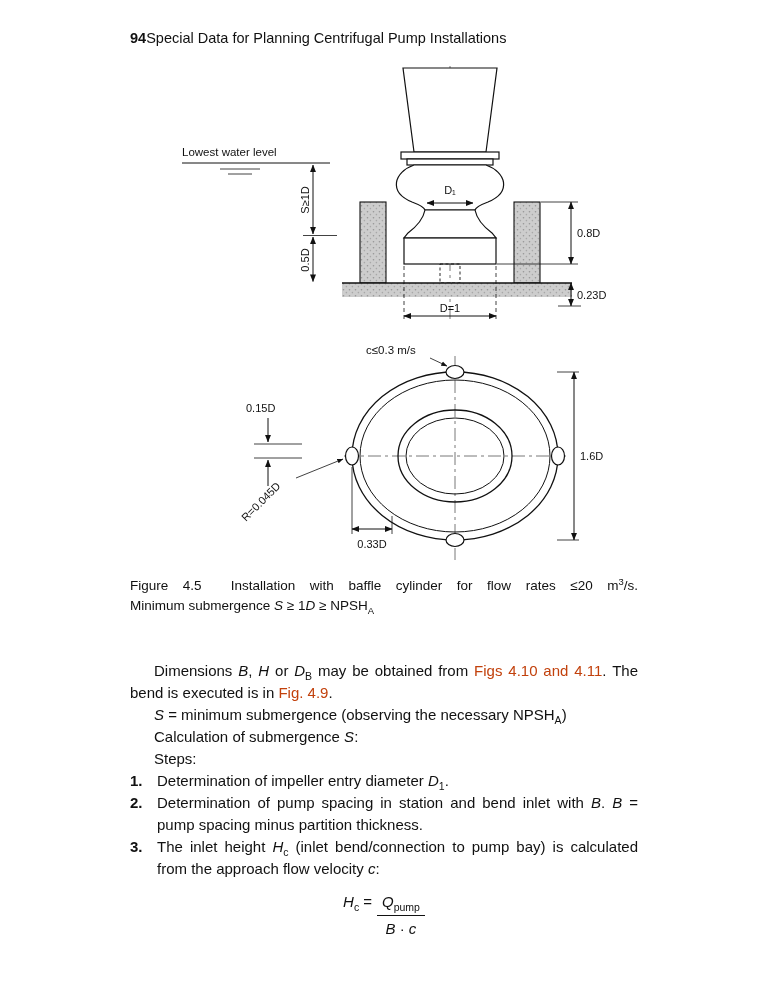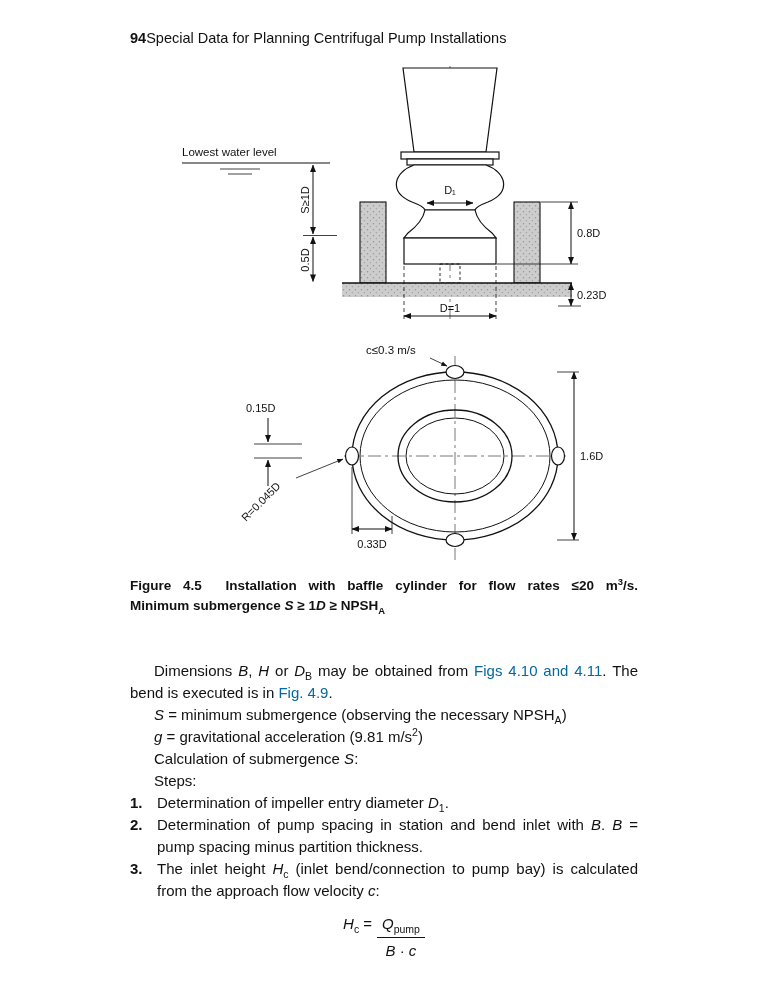--- a/index.html
+++ b/index.html
@@ -15,40 +15,40 @@
   .fig { position:absolute; top:66px; left:120px; width:520px; height:502px; }
   svg text { font-family:"Liberation Sans", sans-serif; fill:#111; }
   .dim  { stroke:#111; stroke-width:1; fill:none; }
   .thin { stroke:#111; stroke-width:0.8; fill:none; }
   .dash { stroke-dasharray:4 3; }
   .cl   { stroke:#555; stroke-width:0.8; stroke-dasharray:13 4 3 4; fill:none; }
   .outline { fill:#fff; stroke:#111; stroke-width:1.2; }
   .ring { fill:none; stroke:#111; }
 
   .caption { position:absolute; top:576px; left:130px; width:508px;
-    font-weight:bold; font-size:13.5px; line-height:20px; }
+    font-weight:normal; font-size:13.5px; line-height:20px; }
   .cap1 { text-align:justify; text-align-last:justify; }
 
   .bodytext { position:absolute; top:660px; left:130px; width:508px;
     font-size:15px; line-height:22px; }
   .para { text-align:justify; text-indent:24px; }
   .defline { padding-left:24px; }
   .step { display:flex; }
   .step-num { flex:none; width:27px; font-weight:bold; }
   .step-body { flex:1; text-align:justify; }
 
   .formula { margin-top:11px; display:flex; justify-content:center;
     align-items:flex-start; font-size:15px; }
   .f-eq { margin:0 5px 0 4px; }
   .frac { display:inline-flex; flex-direction:column; align-items:center; }
   .f-num { padding:0 5px 2px; border-bottom:1.4px solid #111; }
   .f-den { padding-top:2px; }
 
   .it { font-style:italic; }
-  .link { color:#0369a1; cursor:pointer; }
+  .link { color:#c2410c; cursor:pointer; }
   sub, sup { font-size:0.7em; line-height:0; }
 </style>
 </head>
 <body>
 
 <div class="header">
   <span class="pagenum">94</span>
   <span>Special Data for Planning Centrifugal Pump Installations</span>
 </div>
 
@@ -174,21 +174,20 @@
 
 <div class="caption">
   <div class="cap1"><span>Figure 4.5&nbsp;&nbsp;</span><span>Installation with baffle cylinder for flow rates </span><span>≤20&nbsp;m</span><sup>3</sup><span>/s.</span></div>
   <div><span>Minimum submergence </span><span class="it">S</span><span> ≥ 1</span><span class="it">D</span><span> ≥ NPSH</span><sub>A</sub></div>
 </div>
 
 <div class="bodytext">
   <p class="para"><span>Dimensions </span><span class="it">B</span><span>, </span><span class="it">H</span><span> or </span><span class="it">D</span><sub>B</sub><span> may be obtained from </span><span class="link">Figs 4.10 and 4.11</span><span>. The bend is executed is in </span><span class="link">Fig. 4.9</span><span>.</span></p>
 
   <div class="defline"><span class="it">S</span><span> = minimum submergence (observing the necessary NPSH</span><sub>A</sub><span>)</span></div>
-  <div class="defline"><span class="it">g</span><span> = gravitational acceleration (9.81 m/s</span><sup>2</sup><span>)</span></div>
   <div class="defline"><span>Calculation of submergence </span><span class="it">S</span><span>:</span></div>
   <div class="defline"><span>Steps:</span></div>
 
   <div class="step">
     <span class="step-num">1.</span>
     <div class="step-body"><span>Determination of impeller entry diameter </span><span class="it">D</span><sub>1</sub><span>.</span></div>
   </div>
   <div class="step">
     <span class="step-num">2.</span>
     <div class="step-body"><span>Determination of pump spacing in station and bend inlet with </span><span class="it">B</span><span>. </span><span class="it">B</span><span> = pump spacing minus partition thickness.</span></div>

